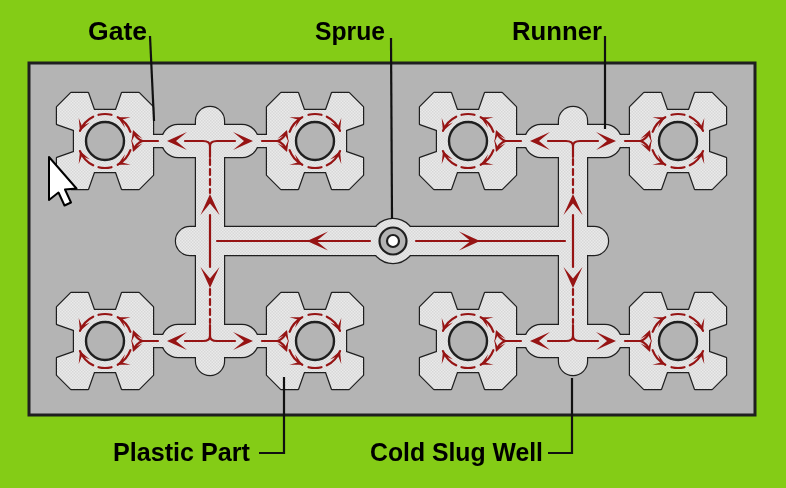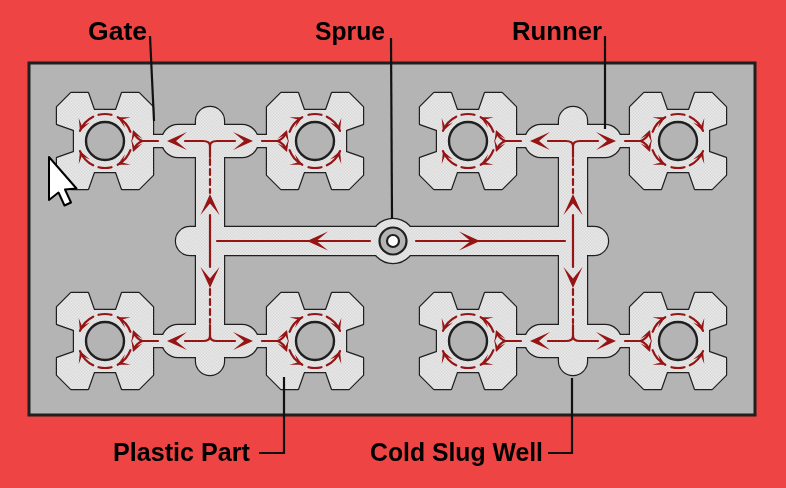--- a/index.html
+++ b/index.html
@@ -1,16 +1,16 @@
 <!DOCTYPE html>
 <html><head>
 <meta charset="utf-8">
 <style>
   html,body{margin:0;padding:0;background:#ffffff;}
-  .stage{position:relative;width:786px;height:488px;background:#ef4444;overflow:hidden;
+  .stage{position:relative;width:786px;height:488px;background:#84cc16;overflow:hidden;
          font-family:"Liberation Sans",sans-serif;}
   svg{display:block;}
   #annotations text{font:700 25px "Liberation Sans",sans-serif;fill:#000000;}
   .leader{stroke:#111111;stroke-width:2.2;fill:none;}
 </style>
 </head>
 <body>
 
 <div class="stage">
   <svg width="786" height="488" viewBox="0 0 786 488" id="mold-svg">

